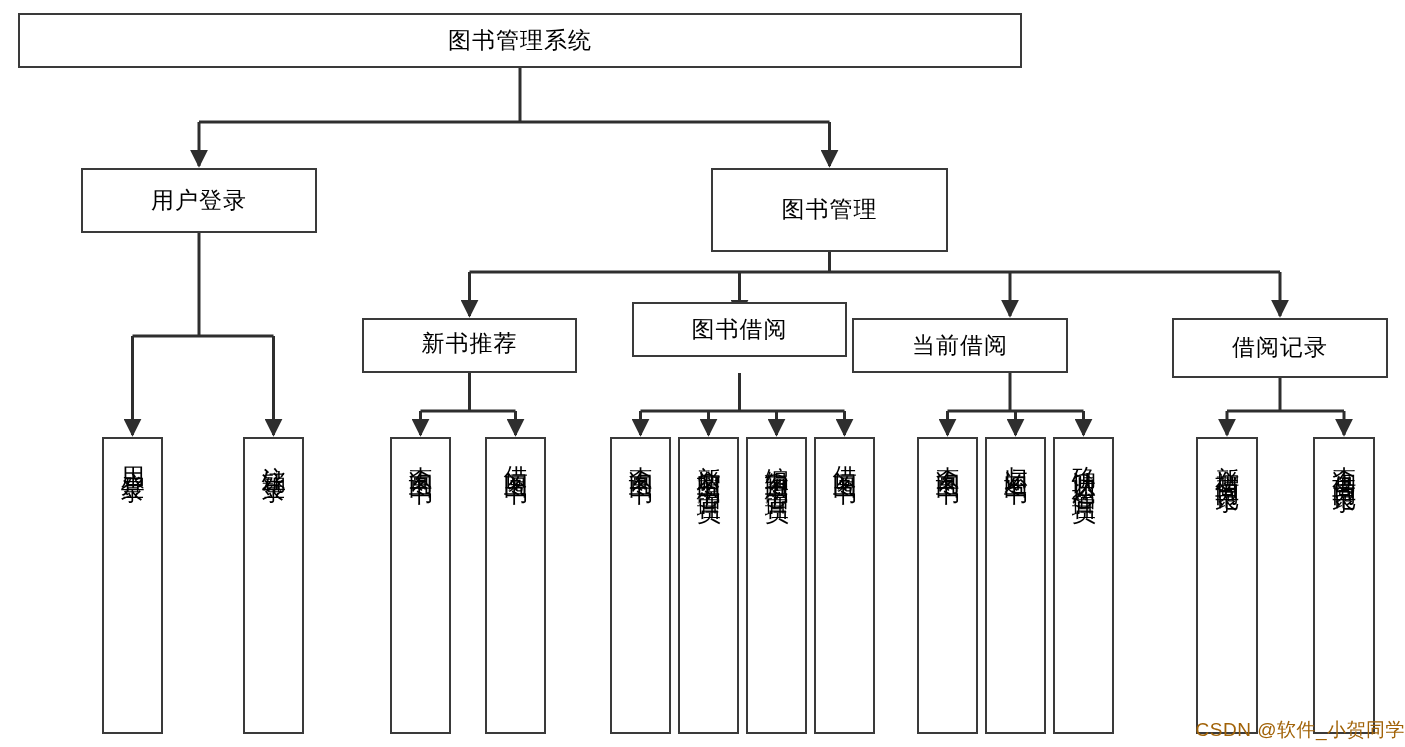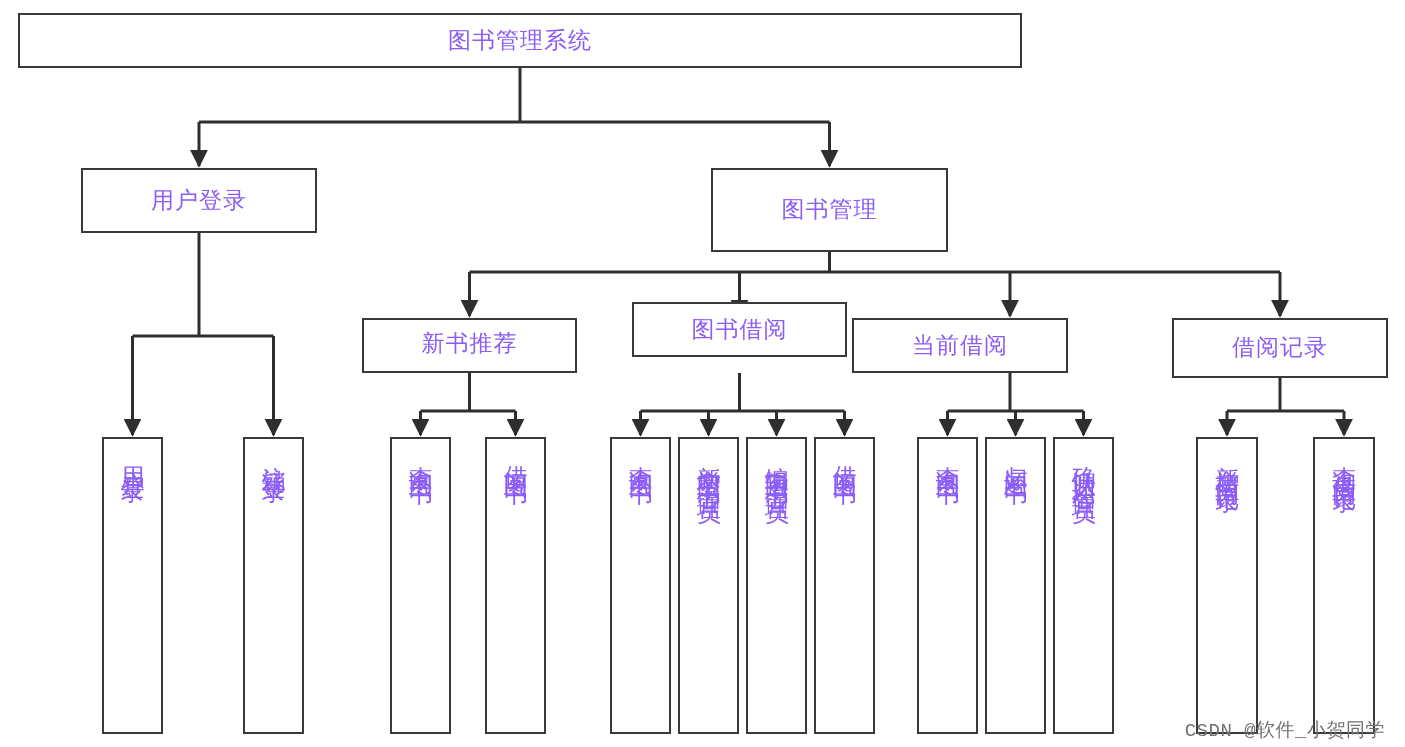--- a/index.html
+++ b/index.html
@@ -14,21 +14,21 @@
   .node{
     position:absolute;
     background:#ffffff;
     border:2px solid #3a3a3a;
     box-sizing:border-box;
     display:flex;
     align-items:center;
     justify-content:center;
   }
   .node .label{
-    color:#8b5cf6;
+    color:#000000;
     line-height:1.12;
     text-align:center;
     white-space:pre;
   }
   
   .node.h .label{
     font-size:23px;
     letter-spacing:1px;
   }
   .node.root .label{font-size:23px;}
@@ -44,27 +44,27 @@
     font-size:24px;
     line-height:1.02;
     letter-spacing:5px;
     white-space:normal;
     max-height:284px;
   }
   .node.v.tall .label{max-height:290px;}
 
   .watermark{
     position:absolute;
-    right:20px;
+    right:0;
     bottom:4px;
     font-size:19px;
-    color:#737373;
+    color:#a16207;
     letter-spacing:0.5px;
     white-space:nowrap;
-    font-family:Liberation Mono, monospace;
+    font-family:Liberation Sans, sans-serif;
   }
 </style>
 </head>
 <body>
 
 <div id="canvas">
 
   <svg class="edges" viewBox="0 0 1405 747" xmlns="http://www.w3.org/2000/svg" aria-hidden="true">
     <defs>
       <marker id="arrow" viewBox="0 0 10 10" refX="9" refY="5" markerWidth="6" markerHeight="6" orient="auto-start-reverse">

